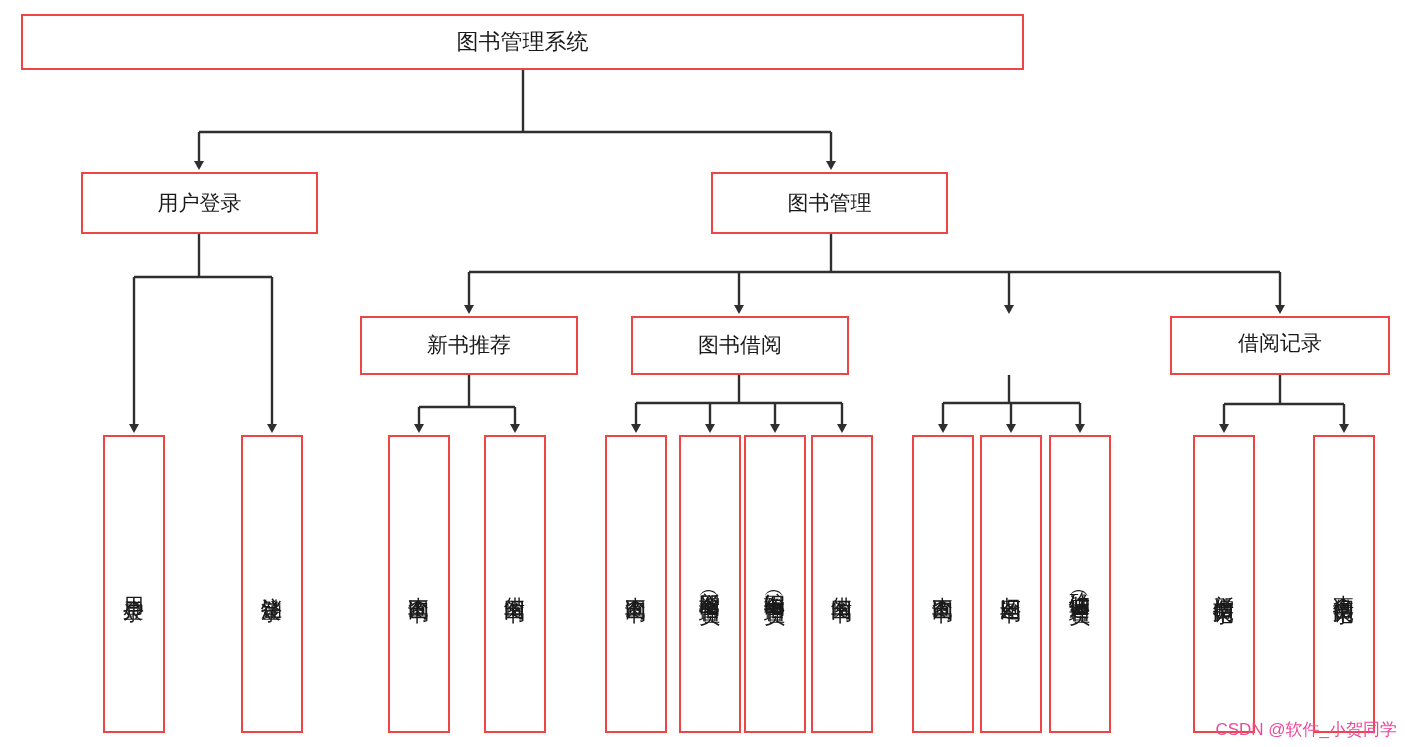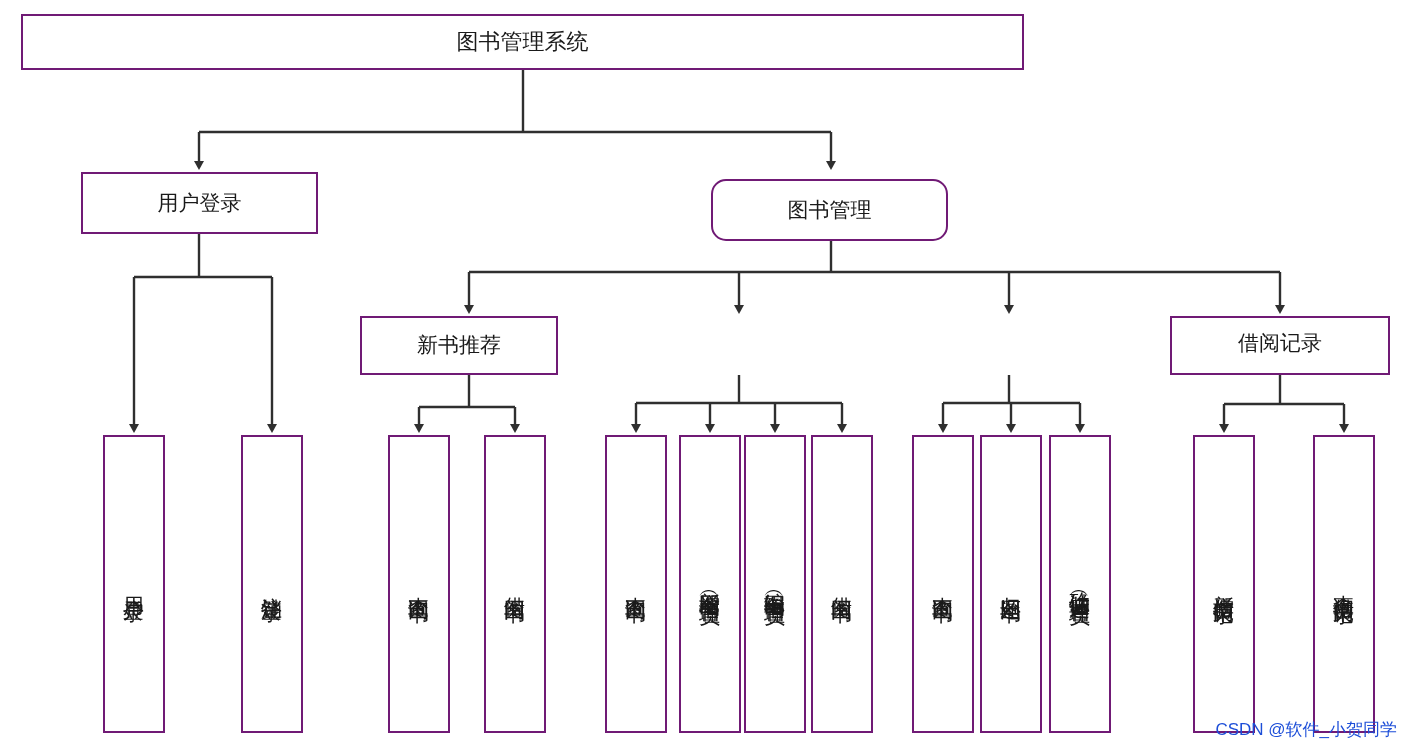--- a/index.html
+++ b/index.html
@@ -21,21 +21,21 @@
   #edge-layer {
     position: absolute;
     left: 0;
     top: 0;
     width: 1405px;
     height: 747px;
   }
   .node {
     position: absolute;
     box-sizing: border-box;
-    border: 2px solid #701a75;
+    border: 2px solid #ef4444;
     background: #ffffff;
     display: flex;
     align-items: center;
     justify-content: center;
     color: #1a1a1a;
     z-index: 2;
   }
   .node-label {
     display: block;
     text-align: center;
@@ -65,21 +65,21 @@
     display: flex;
     align-items: center;
     justify-content: center;
     white-space: nowrap;
   }
   #watermark {
     position: absolute;
     right: 8px;
     bottom: 6px;
     font-size: 17px;
-    color: #1d4ed8;
+    color: #ec4899;
     z-index: 5;
     white-space: nowrap;
     user-select: none;
   }
 </style>
 </head>
 <body>
 
 <div id="diagram-root">
 
@@ -134,28 +134,31 @@
   </svg>
 
   <div class="node h root" style="left:21px; top:14px; width:1003px; height:56px;">
     <span class="node-label">图书管理系统</span>
   </div>
 
   <div class="node h" style="left:81px; top:172px; width:237px; height:62px;">
     <span class="node-label">用户登录</span>
   </div>
 
-  <div class="node h" style="left:711px; top:179px; width:237px; height:62px;border-radius:15px;">
+  <div class="node h" style="left:711px; top:172px; width:237px; height:62px;">
     <span class="node-label">图书管理</span>
   </div>
 
-  <div class="node h" style="left:360px; top:316px; width:198px; height:59px;">
+  <div class="node h" style="left:360px; top:316px; width:218px; height:59px;">
     <span class="node-label">新书推荐</span>
   </div>
 
+  <div class="node h" style="left:631px; top:316px; width:218px; height:59px;">
+    <span class="node-label">图书借阅</span>
+  </div>
 
 
   <div class="node h" style="left:1170px; top:316px; width:220px; height:59px;font-family:Liberation Mono, monospace;">
     <span class="node-label">借阅记录</span>
   </div>
 
   <div class="node v" style="left:103px; top:435px; width:62px; height:298px;">
     <span class="node-label">用户登录</span>
   </div>
 

